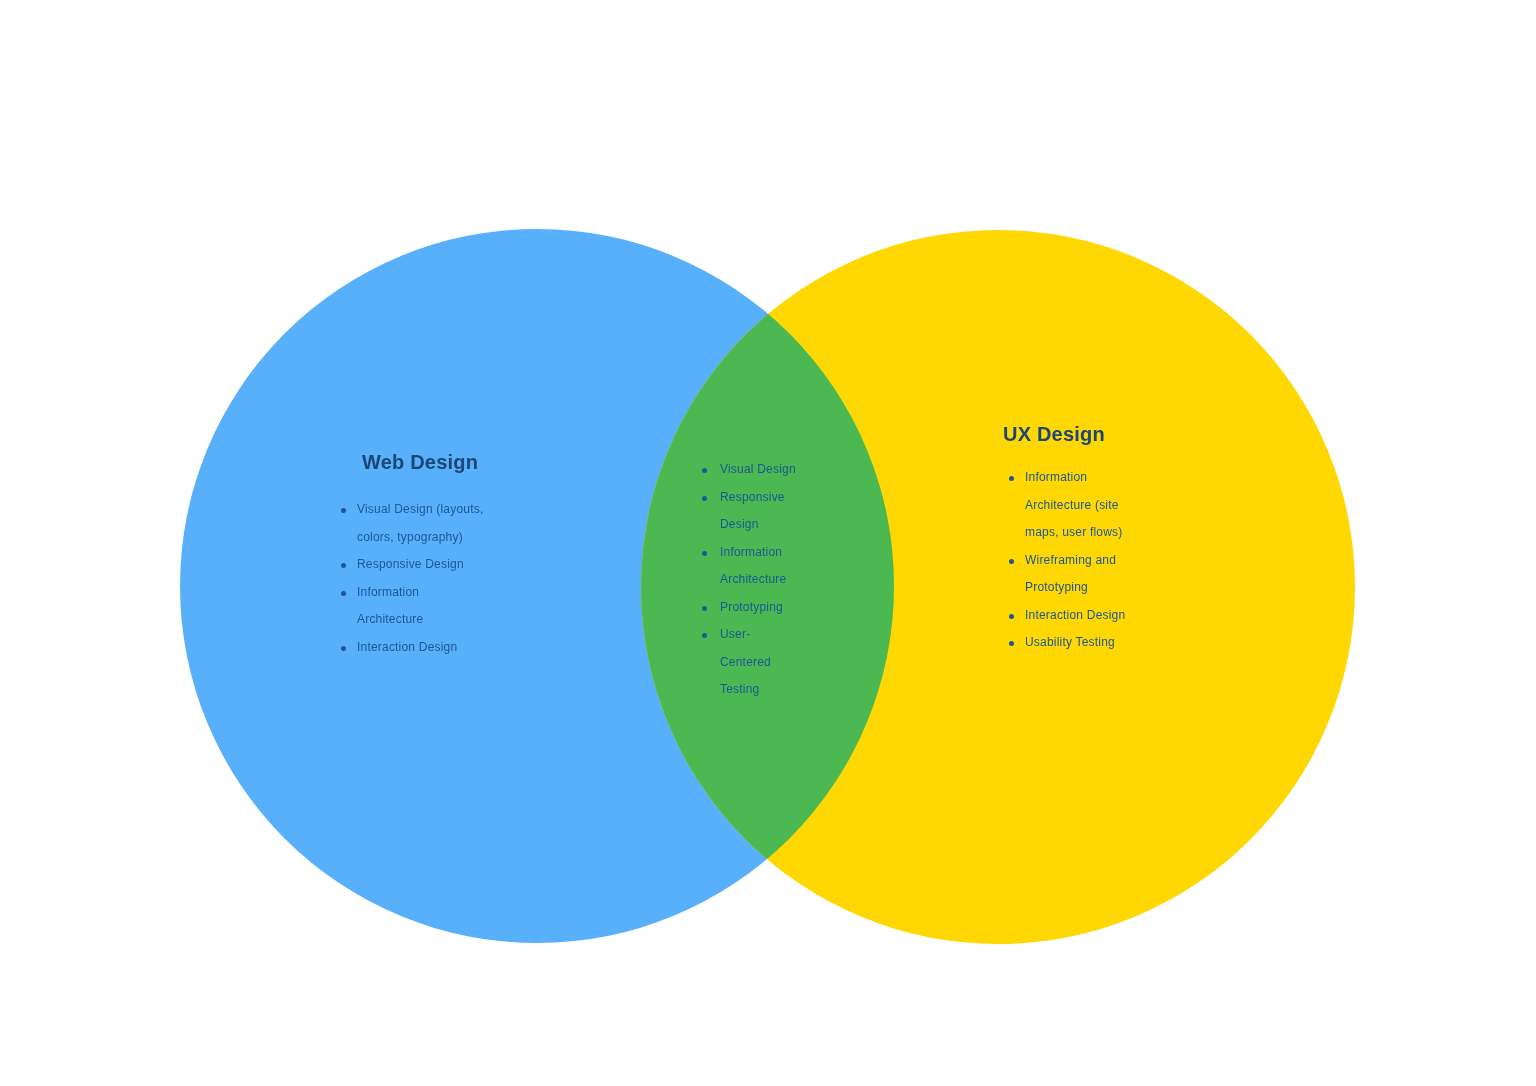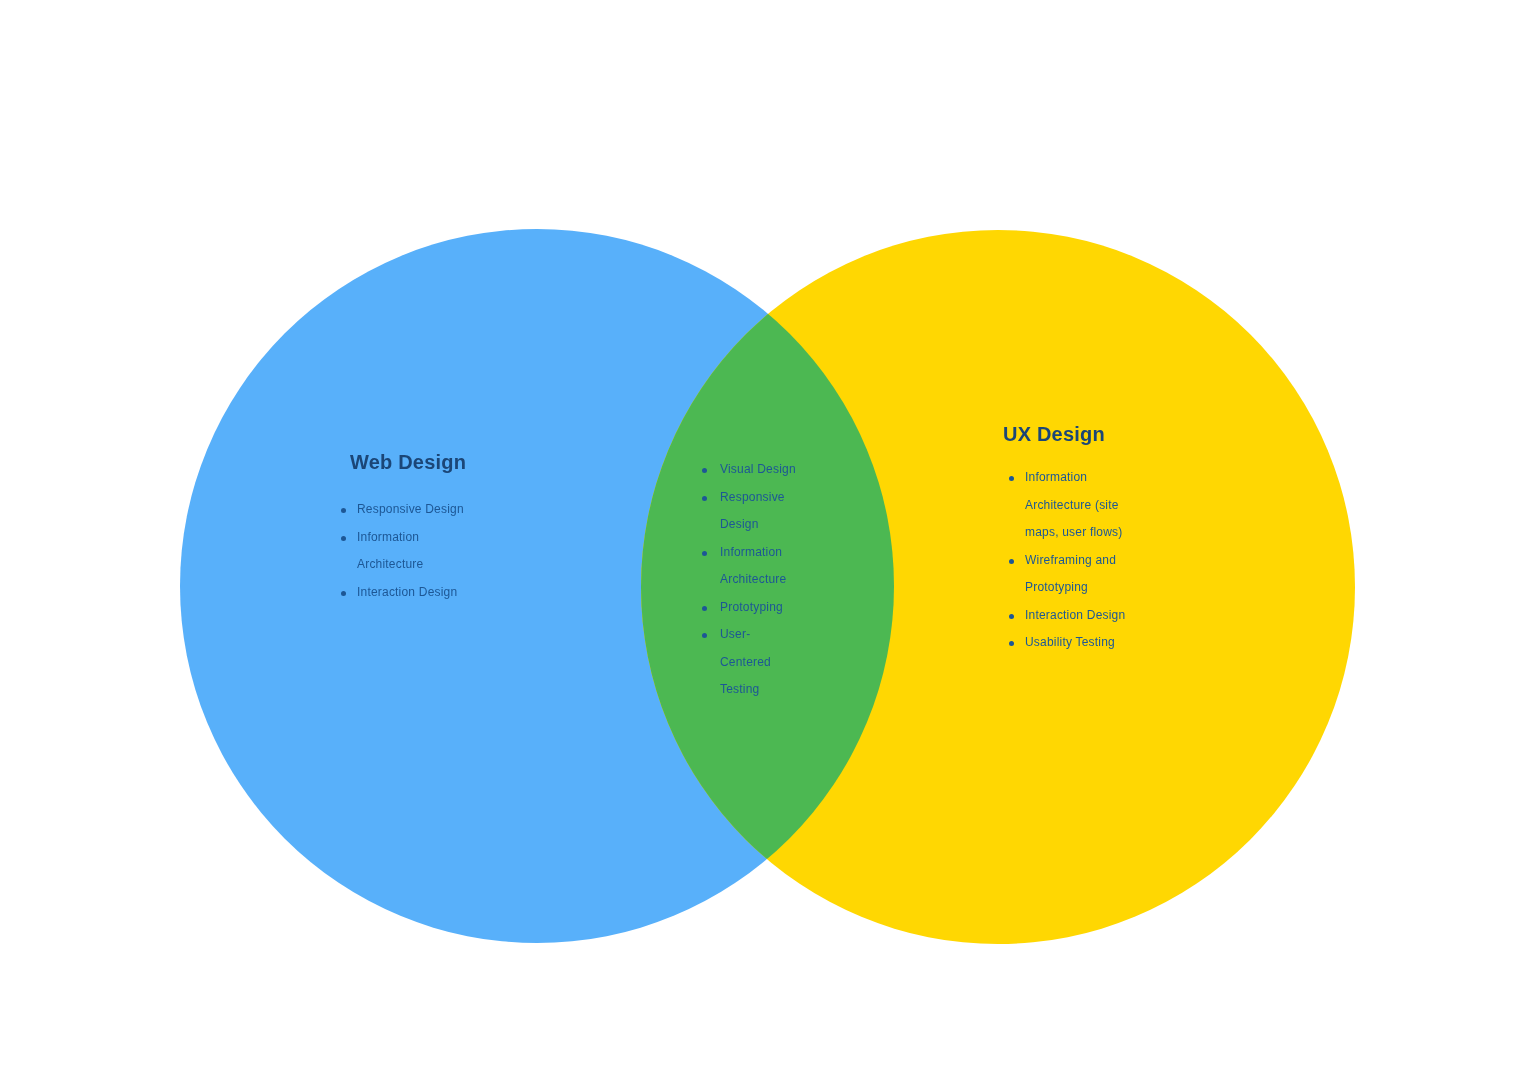--- a/index.html
+++ b/index.html
@@ -28,21 +28,21 @@
   .venn-title {
     position: absolute;
     margin: 0;
     font-size: 20px;
     line-height: 28px;
     font-weight: bold;
     color: var(--title_text, #1B4677);
     letter-spacing: 0.2px;
     white-space: nowrap;
   }
-  #left-title  { left: 350px;  top: 448px; text-align: center; }
+  #left-title  { left: 362px;  top: 448px; text-align: center; }
   #right-title { left: 1003px; top: 420px; }
 
   ul.venn-list {
     position: absolute;
     margin: 0;
     padding: 0;
     list-style: none;
     font-size: 12px;
     line-height: 27.5px;
     letter-spacing: 0.2px;
@@ -82,20 +82,22 @@
     <circle class="c-blue" cx="537" cy="586" r="357"></circle>
     <circle class="c-yellow" cx="998" cy="587" r="357"></circle>
     <g clip-path="url(#clip-blue)">
       <circle class="c-green" cx="998" cy="587" r="357"></circle>
     </g>
   </svg>
 
   <h2 class="venn-title" id="left-title">Web Design</h2>
 
   <ul class="venn-list" id="left-list">
+    <li>Visual Design (layouts,
+colors, typography)</li>
     <li>Responsive Design</li>
     <li>Information
 Architecture</li>
     <li>Interaction Design</li>
   </ul>
 
   <ul class="venn-list" id="mid-list">
     <li>Visual Design</li>
     <li>Responsive
 Design</li>

